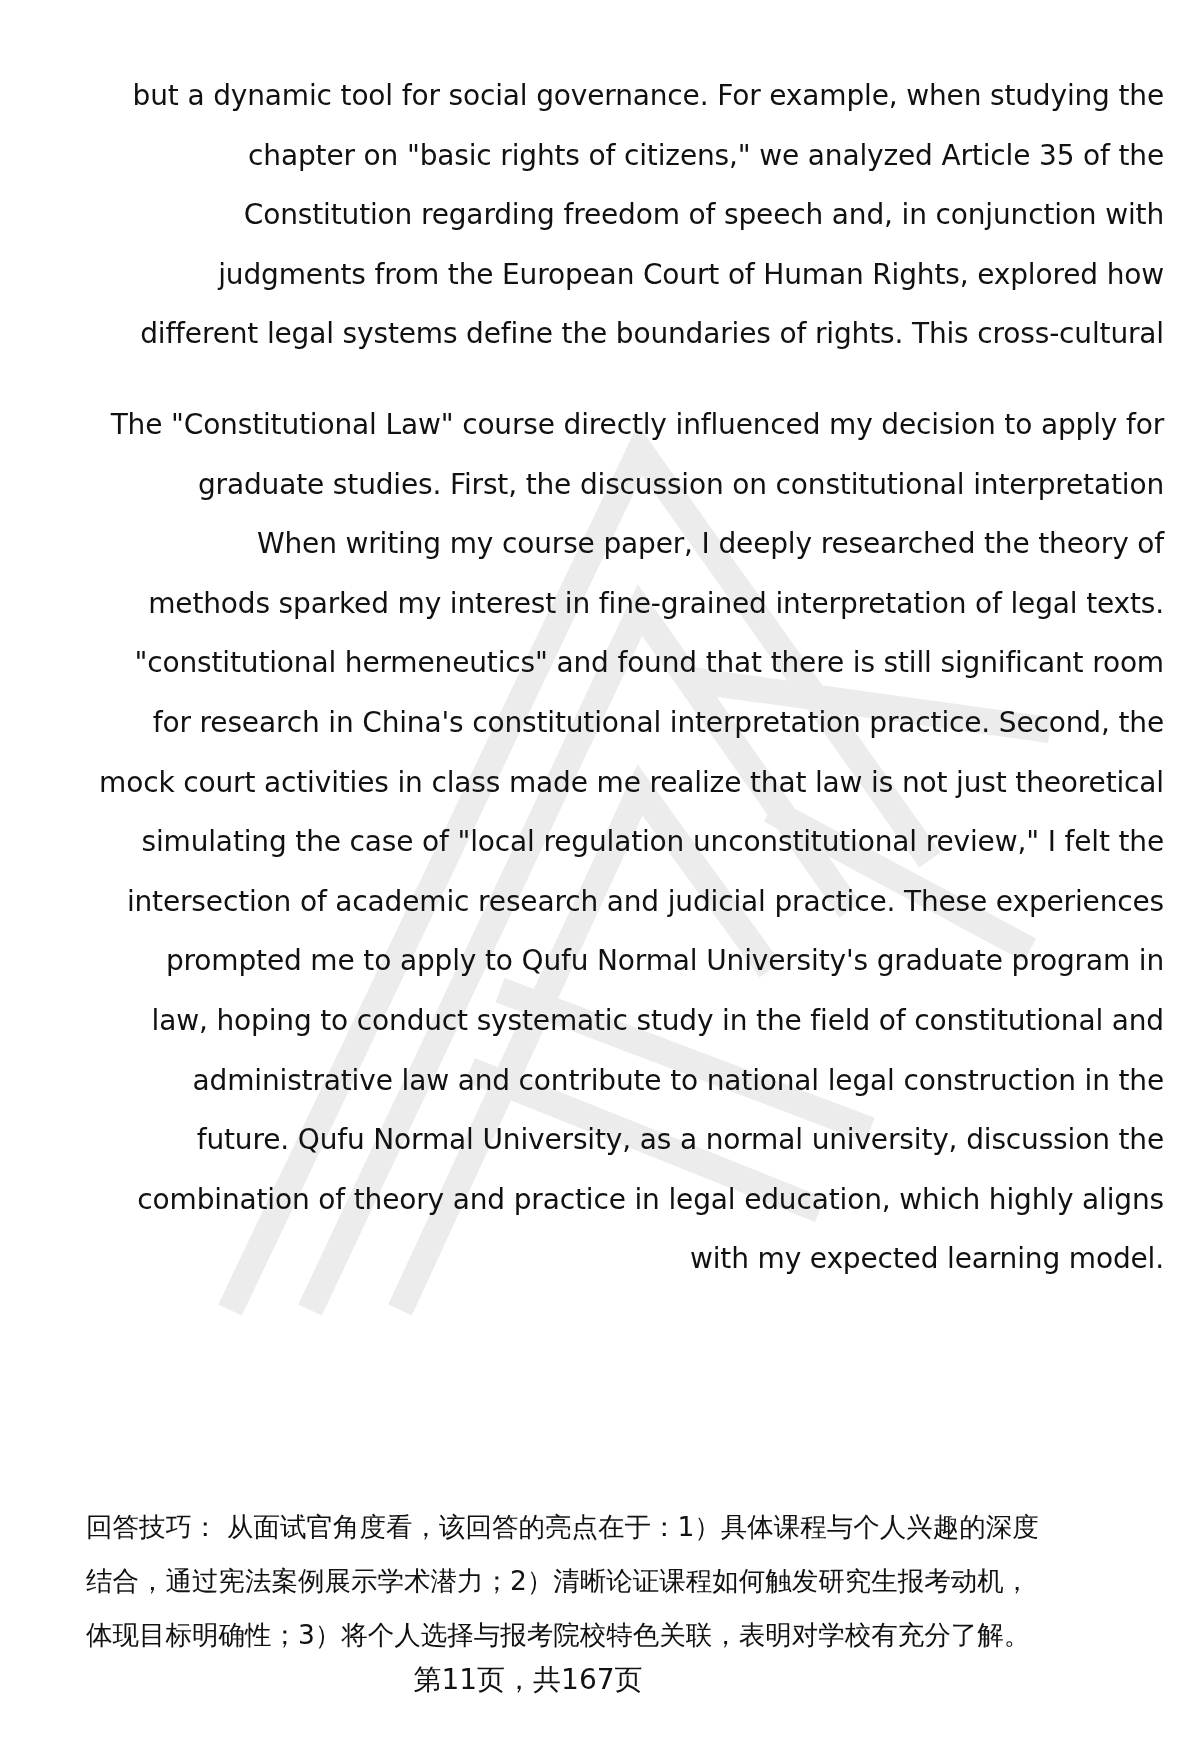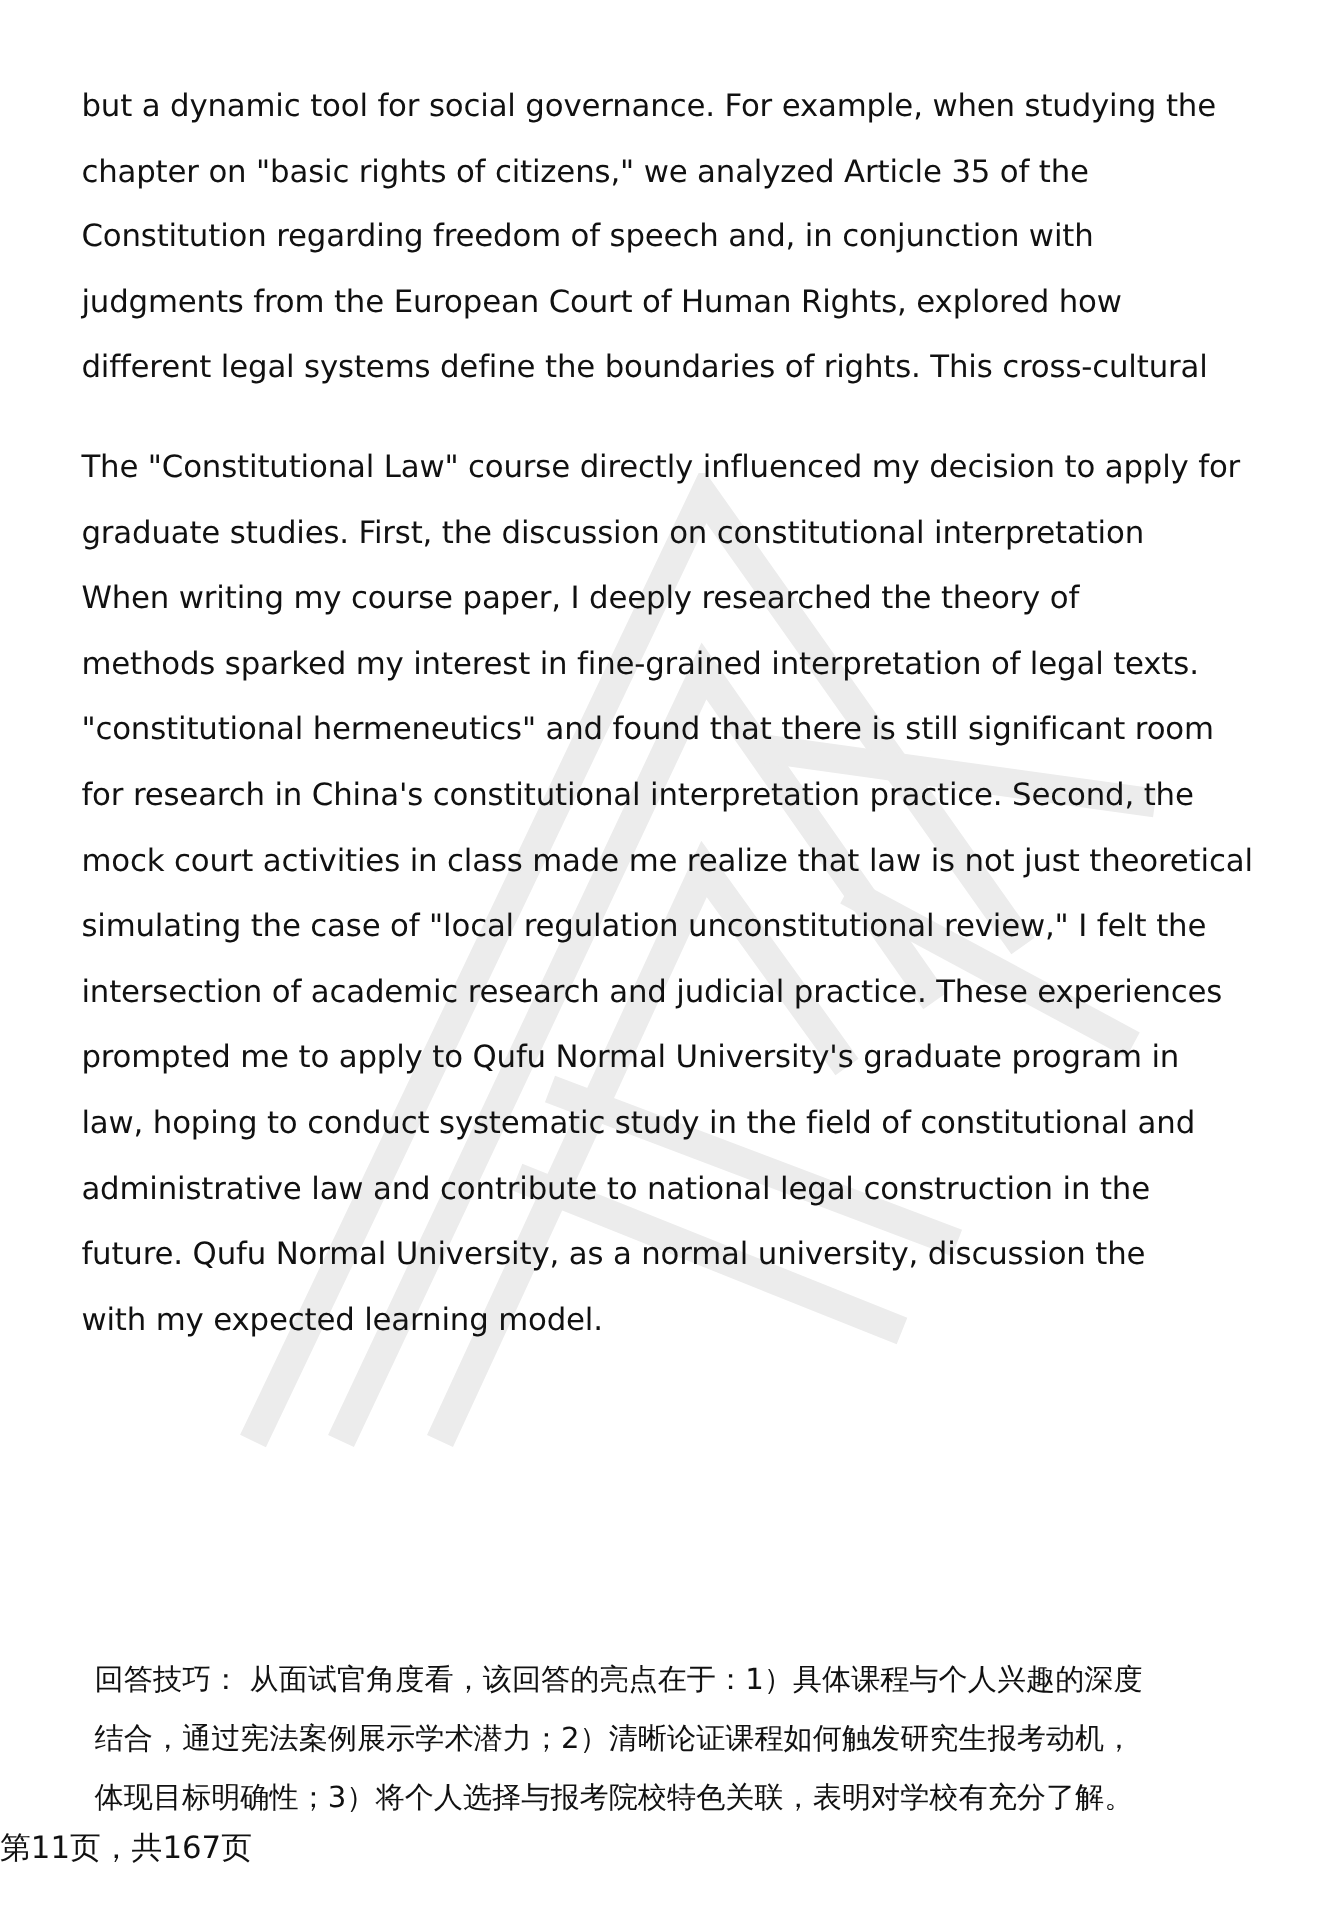--- a/index.html
+++ b/index.html
@@ -23,20 +23,21 @@
       height: 900px;
       pointer-events: none;
       z-index: 0;
     }
     .page {
       position: absolute;
       left: 74px;
       top: 66px;
       width: 1090px;
       z-index: 1;
+      text-align: right;
     }
     .para {
       margin: 0;
       font-size: 28px;
       line-height: 59.6px;
       letter-spacing: -0.15px;
       word-spacing: 0px;
     }
     .para .line {
       display: block;
@@ -56,20 +57,21 @@
     }
     .tip .line {
       display: block;
       white-space: nowrap;
     }
     .footer {
       position: absolute;
       left: 0;
       top: 1660px;
       width: 1056px;
+      text-align: center;
       font-size: 28px;
       line-height: 40px;
       z-index: 1;
     }
   </style>
 </head>
 <body>
 
 <svg class="watermark" viewBox="0 0 900 900">
   <g fill="none" stroke="#ececec" stroke-width="26" stroke-linejoin="miter">
@@ -98,20 +100,21 @@
     <span class="line">methods sparked my interest in fine-grained interpretation of legal texts.</span>
     <span class="line">"constitutional hermeneutics" and found that there is still significant room</span>
     <span class="line">for research in China's constitutional interpretation practice. Second, the</span>
     <span class="line">mock court activities in class made me realize that law is not just theoretical</span>
     <span class="line">simulating the case of "local regulation unconstitutional review," I felt the</span>
     <span class="line">intersection of academic research and judicial practice. These experiences</span>
     <span class="line">prompted me to apply to Qufu Normal University's graduate program in</span>
     <span class="line">law, hoping to conduct systematic study in the field of constitutional and</span>
     <span class="line">administrative law and contribute to national legal construction in the</span>
     <span class="line">future. Qufu Normal University, as a normal university, discussion the</span>
+    <span class="line">combination of theory and practice in legal education, which highly aligns</span>
     <span class="line">with my expected learning model.</span>
   </p>
 </div>
 
 <div class="tip">
   <span class="line">回答技巧： 从面试官角度看，该回答的亮点在于：1）具体课程与个人兴趣的深度</span>
   <span class="line">结合，通过宪法案例展示学术潜力；2）清晰论证课程如何触发研究生报考动机，</span>
   <span class="line">体现目标明确性；3）将个人选择与报考院校特色关联，表明对学校有充分了解。</span>
 </div>
 

